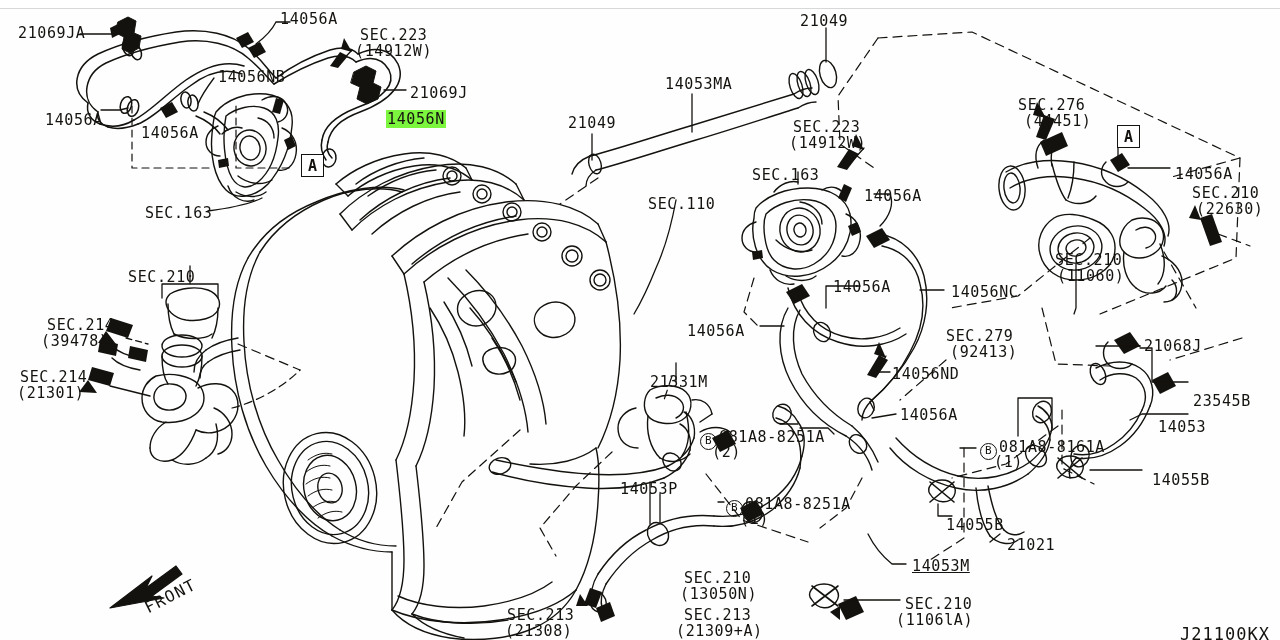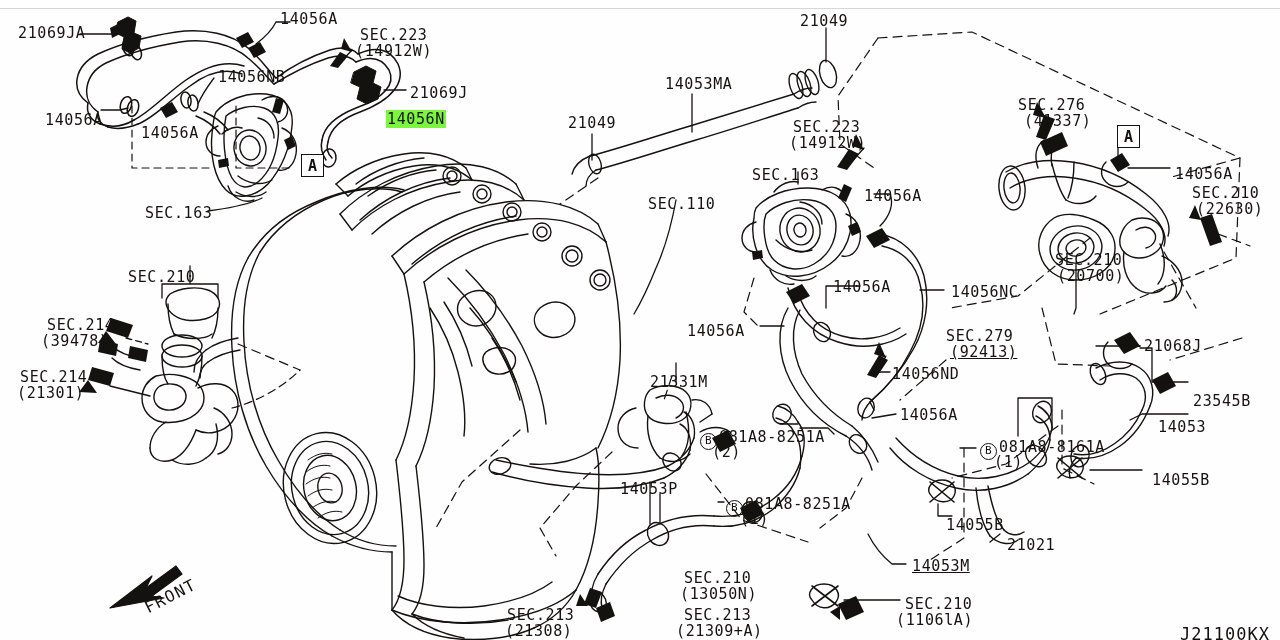--- a/index.html
+++ b/index.html
@@ -525,33 +525,33 @@
       <div class="lbl" style="left: 568px; top: 108px;">21049</div>
       <div class="lbl" style="left: 793px; top: 112px;">SEC.223</div>
       <div class="lbl" style="left: 789px; top: 128px;">(14912W)</div>
       <div class="lbl" style="left: 752px; top: 160px;">SEC.163</div>
       <div class="lbl" style="left: 648px; top: 189px;">SEC.110</div>
       <div class="lbl" style="left: 864px; top: 181px;">14056A</div>
       <div class="lbl" style="left: 833px; top: 272px;">14056A</div>
       <div class="lbl" style="left: 951px; top: 277px;">14056NC</div>
       <div class="lbl" style="left: 687px; top: 316px;">14056A</div>
       <div class="lbl" style="left: 1018px; top: 90px;">SEC.276</div>
-      <div class="lbl" style="left: 1024px; top: 106px;">(41337)</div>
+      <div class="lbl" style="left: 1024px; top: 106px;">(44451)</div>
       <div class="lbl" style="left: 1175px; top: 159px;">14056A</div>
       <div class="lbl" style="left: 1192px; top: 178px;">SEC.210</div>
       <div class="lbl" style="left: 1196px; top: 194px; text-align: right;">(22630)</div>
       <div class="lbl" style="left: 1055px; top: 245px;">SEC.210</div>
-      <div class="lbl" style="left: 1057px; top: 261px;">(20700)</div>
+      <div class="lbl" style="left: 1057px; top: 261px;">(11060)</div>
       <div class="lbl" style="left: 128px; top: 262px;">SEC.210</div>
       <div class="lbl" style="left: 47px; top: 310px;">SEC.214</div>
       <div class="lbl" style="left: 41px; top: 326px;">(39478)</div>
       <div class="lbl" style="left: 20px; top: 362px;">SEC.214</div>
       <div class="lbl" style="left: 17px; top: 378px;">(21301)</div>
       <div class="lbl" style="left: 946px; top: 321px;">SEC.279</div>
-      <div class="lbl" style="left: 950px; top: 337px; text-decoration: underline;">(92413)</div>
+      <div class="lbl" style="left: 950px; top: 337px;">(92413)</div>
       <div class="lbl" style="left: 892px; top: 359px;">14056ND</div>
       <div class="lbl" style="left: 900px; top: 400px;">14056A</div>
       <div class="lbl" style="left: 650px; top: 367px;">21331M</div>
       <div class="lbl" style="left: 700px; top: 422px;"><span style="display: inline-block; width: 15px; height: 15px; line-height: 13px; border: 1.4px solid rgb(20, 18, 14); border-radius: 50%; text-align: center; font-size: 11px; margin-right: 2px; vertical-align: -2px;">B</span><span>081A8-8251A</span></div>
       <div class="lbl" style="left: 712px; top: 437px;">(2)</div>
       <div class="lbl" style="left: 726px; top: 489px;"><span style="display: inline-block; width: 15px; height: 15px; line-height: 13px; border: 1.4px solid rgb(20, 18, 14); border-radius: 50%; text-align: center; font-size: 11px; margin-right: 2px; vertical-align: -2px;">B</span><span>081A8-8251A</span></div>
       <div class="lbl" style="left: 740px; top: 504px;">(1)</div>
       <div class="lbl" style="left: 620px; top: 474px;">14053P</div>
       <div class="lbl" style="left: 980px; top: 432px;"><span style="display: inline-block; width: 15px; height: 15px; line-height: 13px; border: 1.4px solid rgb(20, 18, 14); border-radius: 50%; text-align: center; font-size: 11px; margin-right: 2px; vertical-align: -2px;">B</span><span>081A8-8161A</span></div>
       <div class="lbl" style="left: 994px; top: 447px;">(1)</div>

